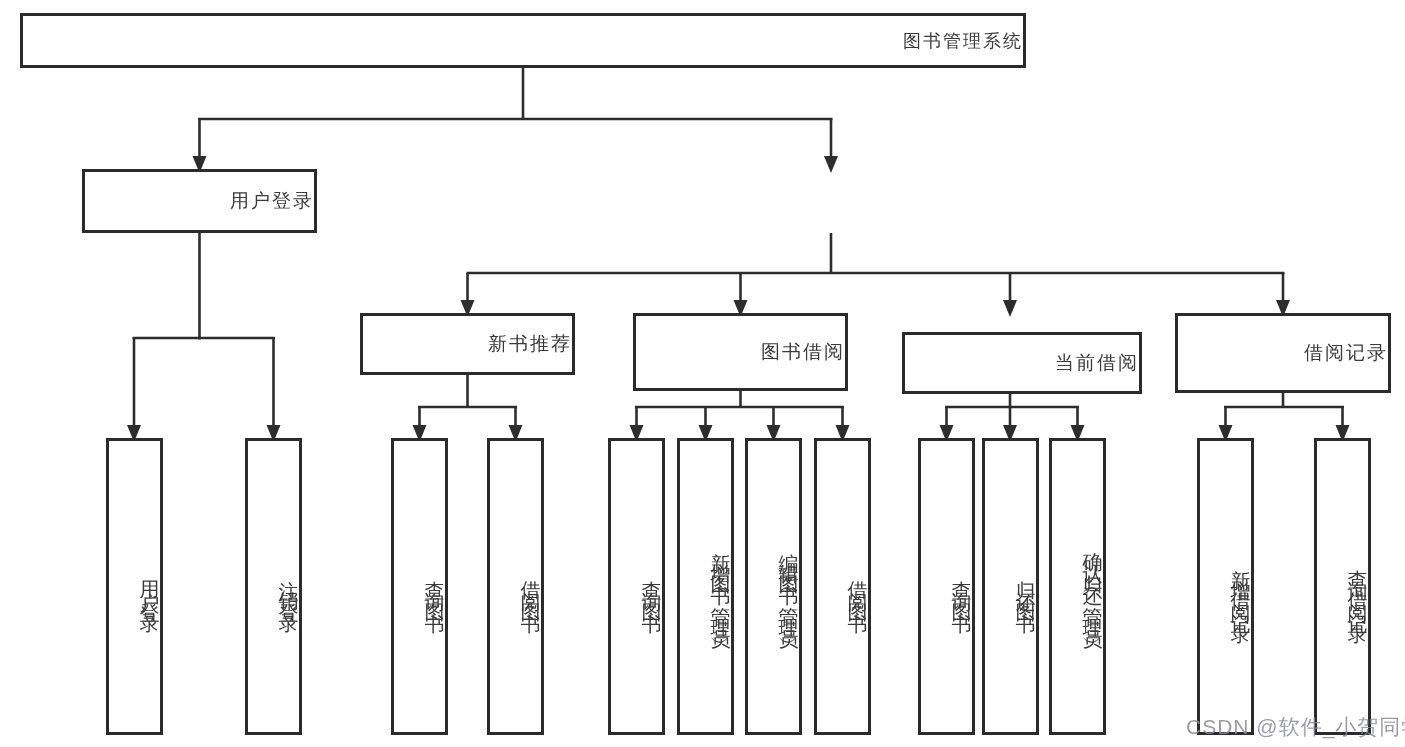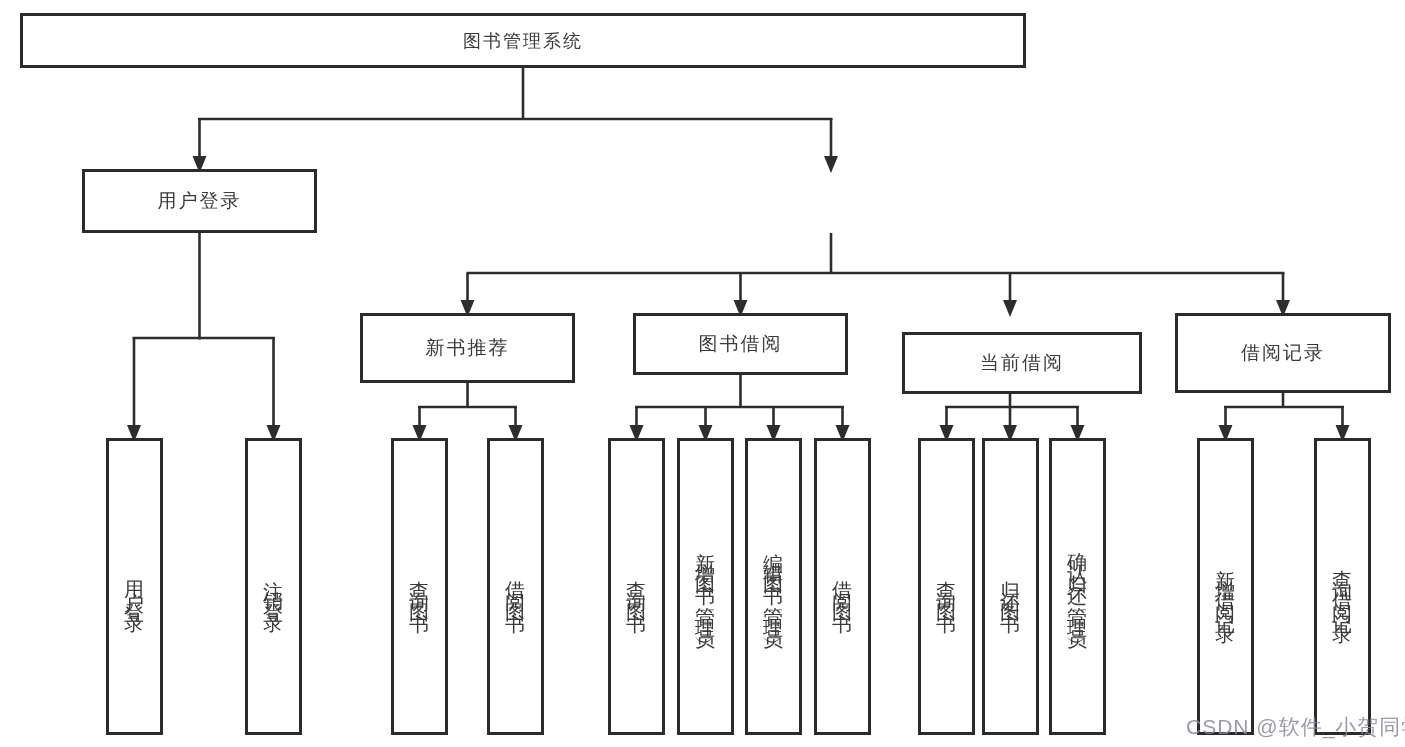--- a/index.html
+++ b/index.html
@@ -5,21 +5,21 @@
   html,body { margin:0; padding:0; background:#ffffff; }
   .canvas {
     position:relative; width:1405px; height:747px; background:#ffffff;
     font-family:"Liberation Sans","DejaVu Sans",sans-serif; overflow:hidden;
   }
   svg.connectors { position:absolute; left:0; top:0; width:1405px; height:747px; }
   svg.connectors line { stroke:#2d2d2d; stroke-width:2.6; }
   svg.connectors polygon { fill:#2d2d2d; }
   .node {
     position:absolute; box-sizing:border-box; background:#ffffff;
-    border:3px solid #2b2b2b; display:flex; align-items:center; justify-content:center;
+    border:3px solid #2b2b2b; display:flex; align-items:center; justify-content:flex-end;
     color:#3a3a3a;
   }
   .node .label { font-size:19px; letter-spacing:2px; white-space:nowrap; }
   .node.root .label { font-size:18px; }
   .node.leaf .label {
     writing-mode:vertical-rl; text-orientation:mixed;
     font-size:20px; letter-spacing:11px; line-height:1; white-space:nowrap;
   }
   .watermark {
     position:absolute; left:1186px; top:713px; font-size:21px;
@@ -94,24 +94,24 @@
   </svg>
 
   <div class="node root" style="left:20px;top:13px;width:1006px;height:55px">
     <span class="label">图书管理系统</span>
   </div>
 
   <div class="node" style="left:82px;top:169px;width:235px;height:64px">
     <span class="label">用户登录</span>
   </div>
 
-  <div class="node" style="left:360px;top:313px;width:215px;height:70px">
+  <div class="node" style="left:360px;top:313px;width:215px;height:62px">
     <span class="label">新书推荐</span>
   </div>
-  <div class="node" style="left:633px;top:313px;width:215px;height:62px">
+  <div class="node" style="left:633px;top:313px;width:215px;height:78px">
     <span class="label">图书借阅</span>
   </div>
   <div class="node" style="left:902px;top:332px;width:240px;height:62px">
     <span class="label">当前借阅</span>
   </div>
   <div class="node" style="left:1175px;top:313px;width:216px;height:80px">
     <span class="label">借阅记录</span>
   </div>
 
   <div class="node leaf" style="left:106px;top:438px;width:57px;height:297px">

